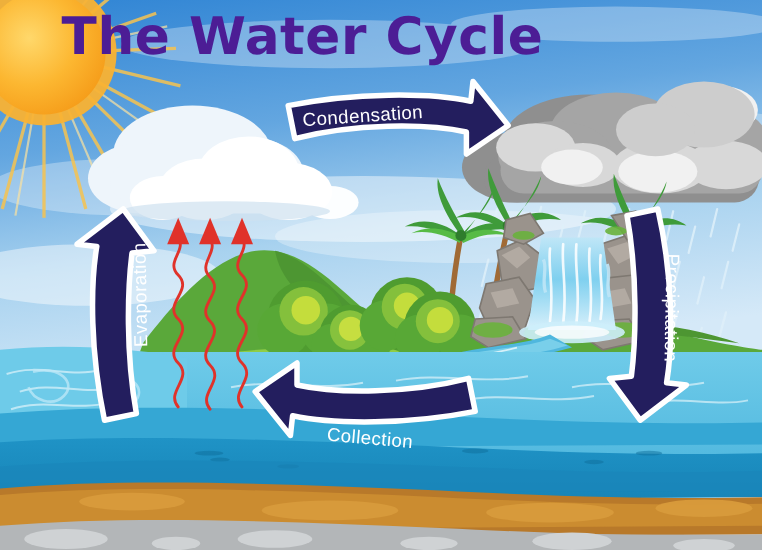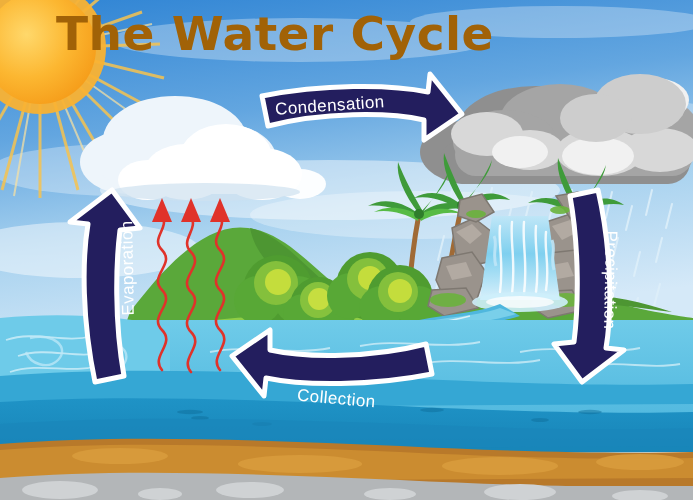--- a/index.html
+++ b/index.html
@@ -16,21 +16,21 @@
 
   
   #title{
     position:absolute;
     left:0;top:6px;width:550px;
     text-align:center;
     font-family:"DejaVu Sans", sans-serif;
     font-weight:700;
     font-size:47px;
     letter-spacing:0.5px;
-    color:#a16207;
+    color:#4c1d95;
     line-height:56px;
     z-index:40;
     white-space:nowrap;
   }
 
   
   .arrow-label{
     position:absolute;
     color:#ffffff;
     font-family:"Liberation Sans", sans-serif;

